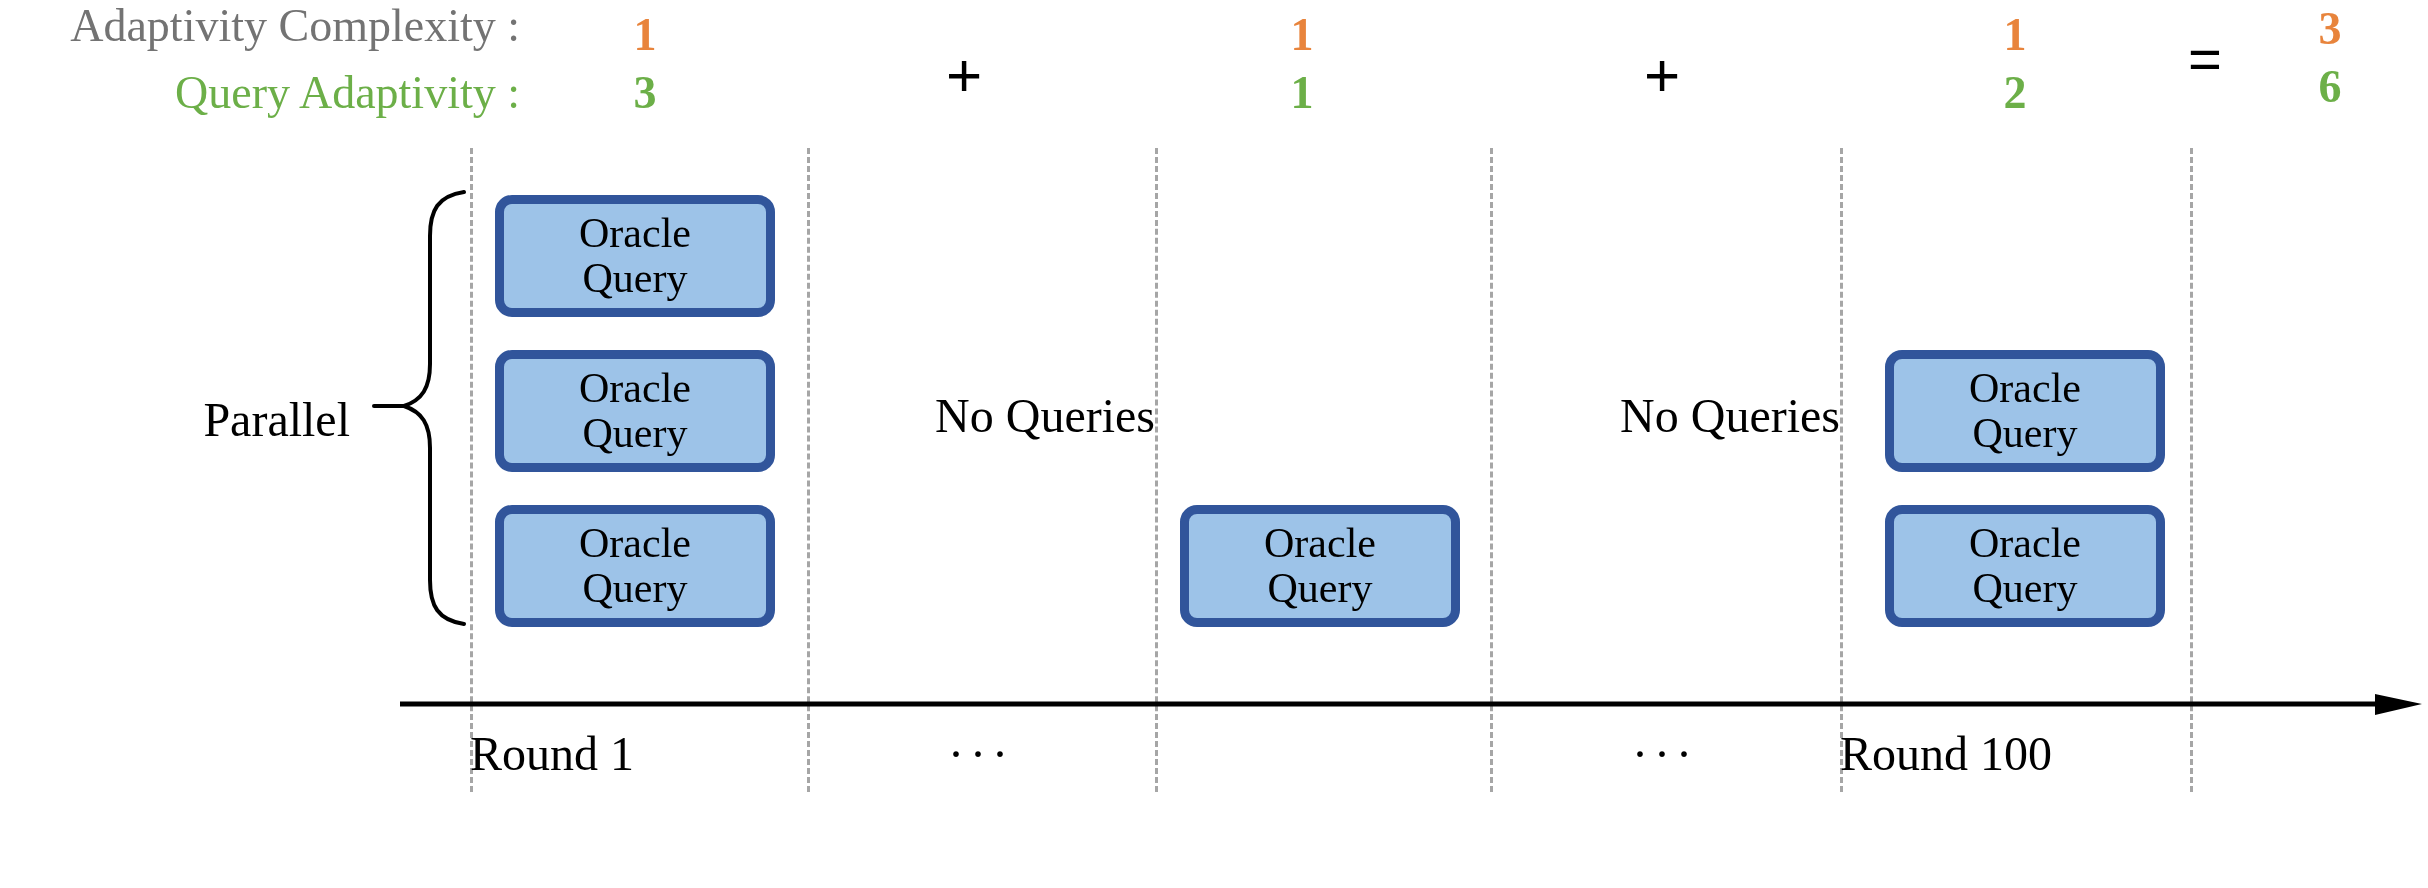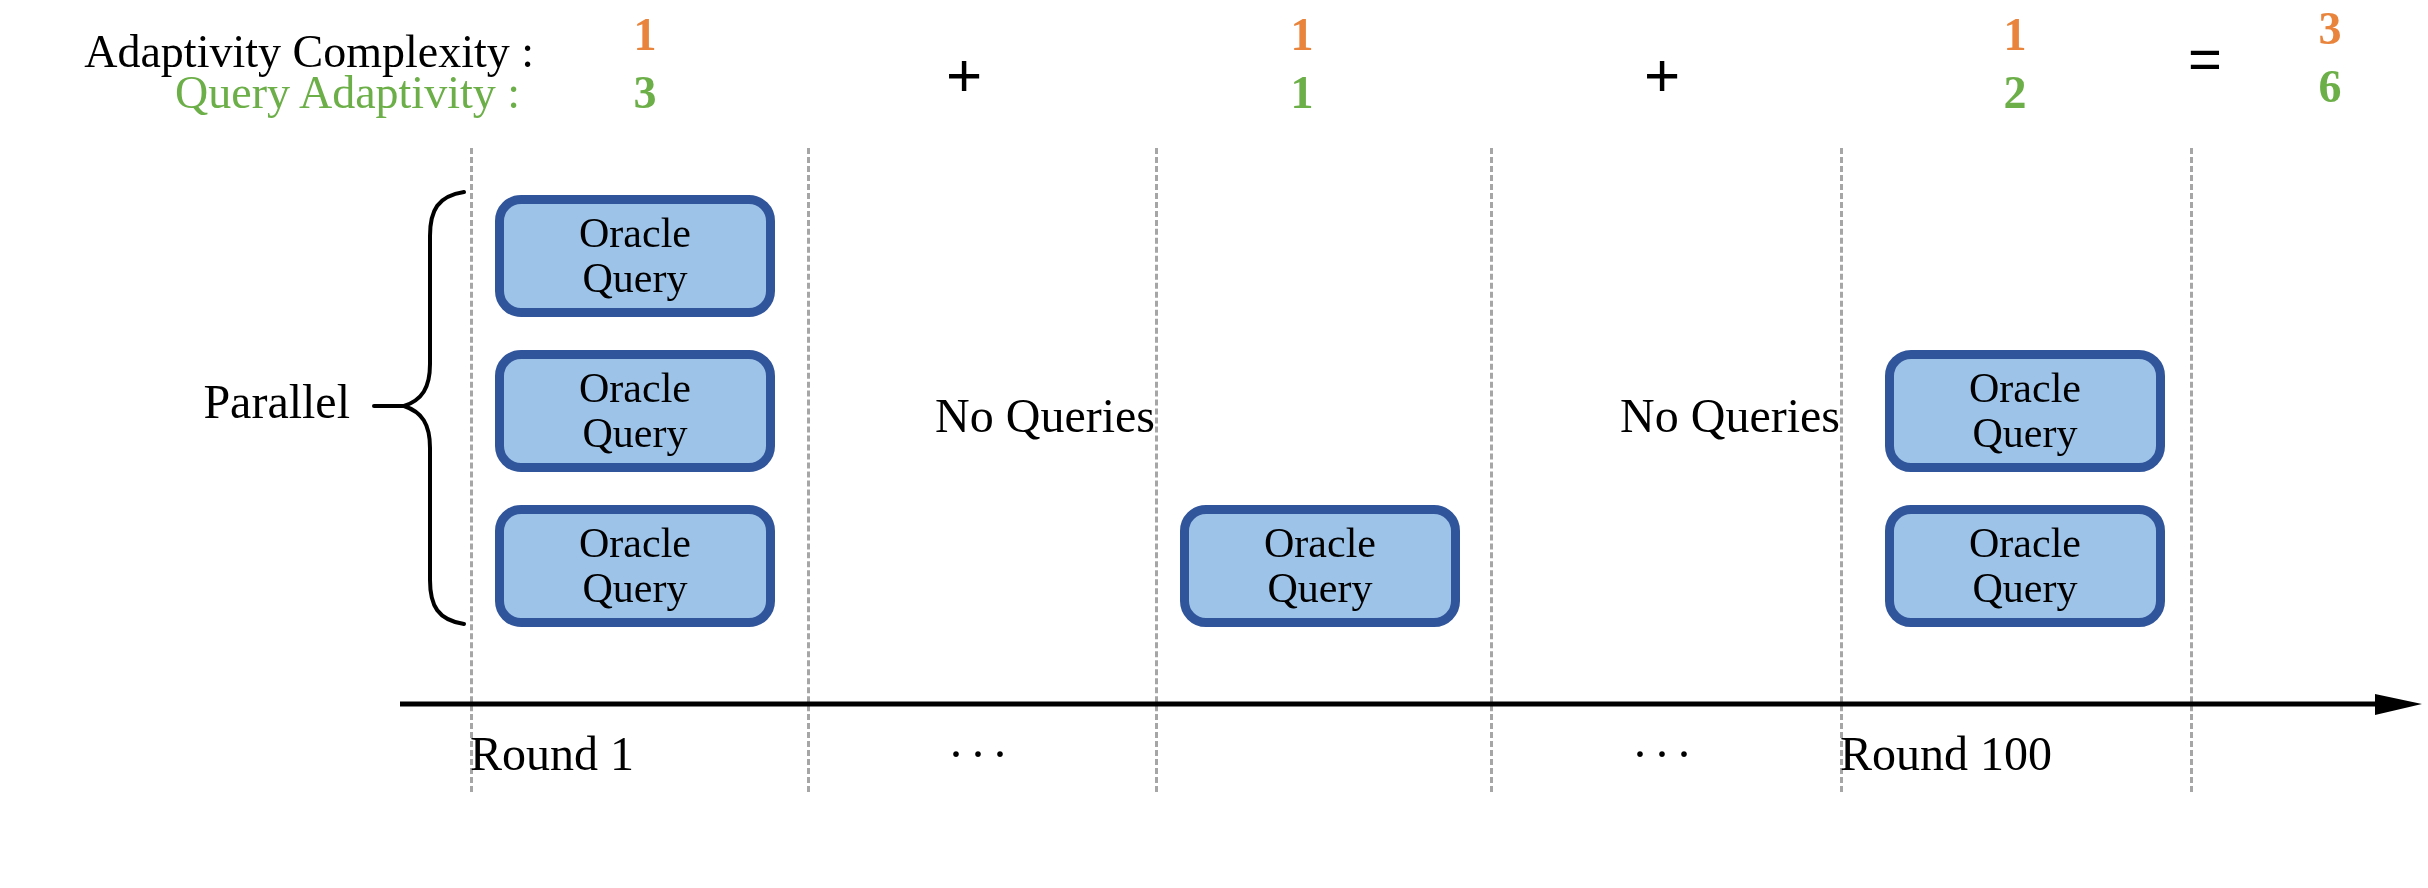--- a/index.html
+++ b/index.html
@@ -19,24 +19,23 @@
   
   .legend-label {
     position: absolute;
     font-size: 46px;
     line-height: 1;
     white-space: nowrap;
     text-align: right;
   }
   #legend-adaptivity-label {
     left: 0px;
-    top: 29px;
+    top: 3px;
     width: 520px;
-    color: #000000;
-    padding-left: 14px;
+    color: #737373;
   }
   #legend-query-label {
     left: 0px;
     top: 70px;
     width: 520px;
     color: #6CAF48;
   }
 
   .tally {
     position: absolute;
@@ -67,21 +66,21 @@
     height: 644px;
     border-left: 3px dashed #A6A6A6;
   }
 
   
   .oracle-box {
     position: absolute;
     box-sizing: border-box;
     background: #9DC3E8;
     border: 9px solid #31559B;
-    border-radius: 26px;
+    border-radius: 17px;
     color: #000000;
     font-size: 42px;
     line-height: 1.06;
     text-align: center;
     display: flex;
     flex-direction: column;
     align-items: center;
     justify-content: center;
   }
   .oracle-box span { display: block; }
@@ -93,21 +92,21 @@
     line-height: 1;
     color: #000000;
     text-align: right;
     white-space: nowrap;
   }
 
   
   #parallel-label {
     position: absolute;
     left: 120px;
-    top: 378px;
+    top: 396px;
     width: 230px;
     font-size: 48px;
     line-height: 1;
     color: #000000;
     text-align: right;
     white-space: nowrap;
   }
   #parallel-brace {
     position: absolute;
     left: 352px;

